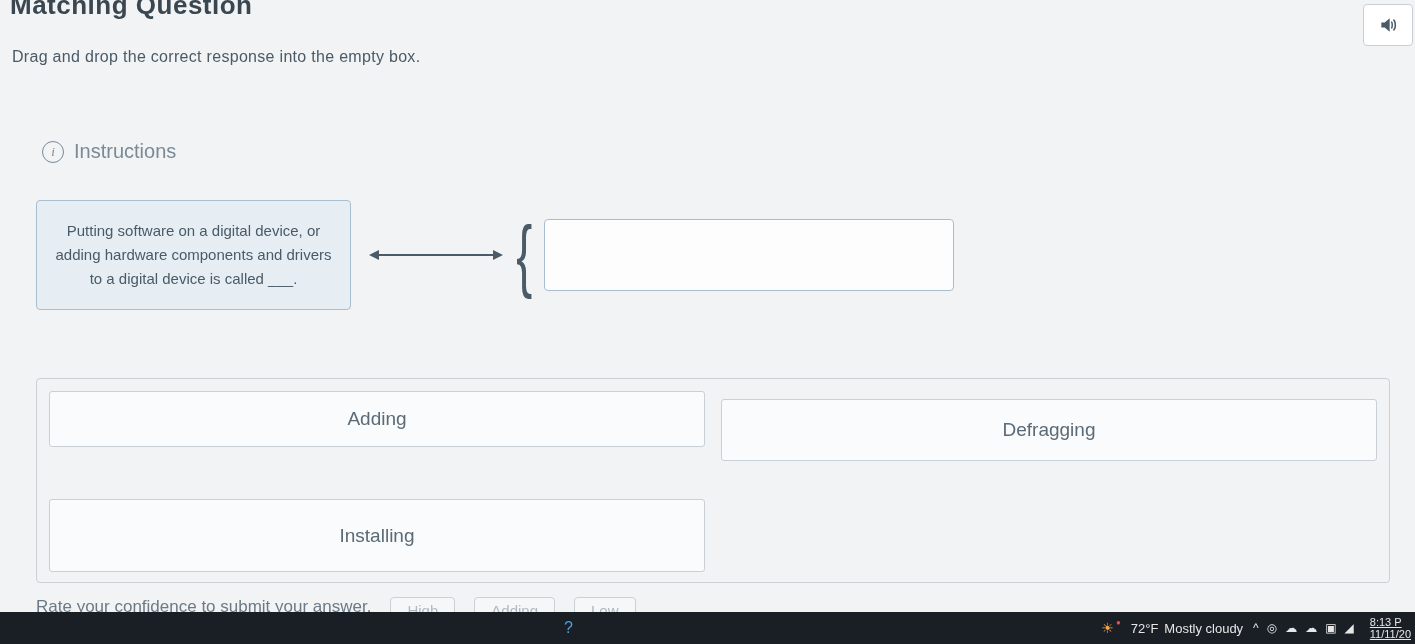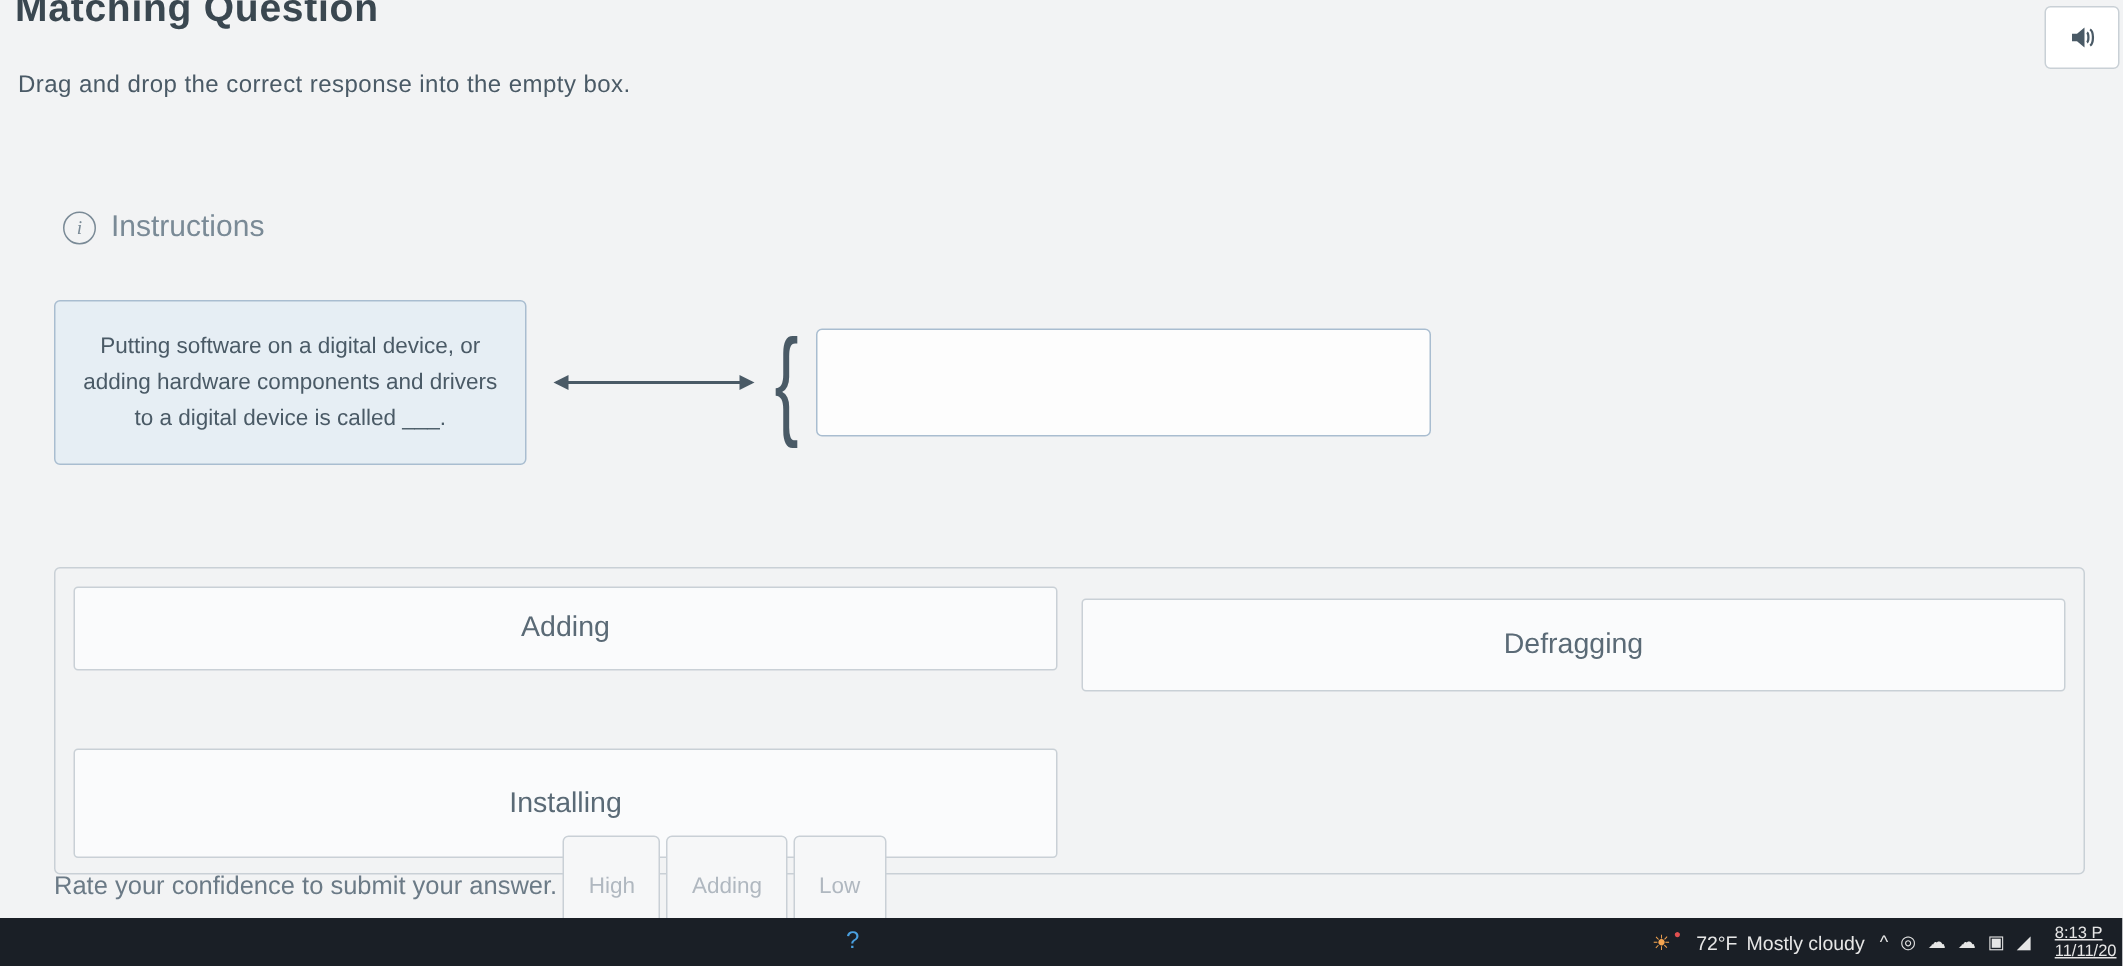--- a/index.html
+++ b/index.html
@@ -141,28 +141,28 @@
     cursor: move;
   }
   .option.offset-a { transform: translateY(8px); height: 62px; }
   .option.offset-b { transform: translateY(20px); height: 73px; }
   .options-container { row-gap: 26px; padding-bottom: 30px;}
   .footer {
     position: absolute;
     bottom: 20px;
     left: 36px;
     display: flex;
-    align-items: center;
-    gap: 4px;
+    align-items: flex-start;
+    gap: 19px;
     font-size: 17px;
     color: #6b7a86;
   }
   .conf-btn {
     border: 1px solid #c9d0d6;
-    padding: 24px 16px;
+    padding: 4px 16px;
     border-radius: 4px;
     color: #b0b8c0;
     font-size: 15px;
     background: #f6f7f8;
   }
   .taskbar {
     position: absolute;
     bottom: 0;
     left: 0;
     right: 0;

